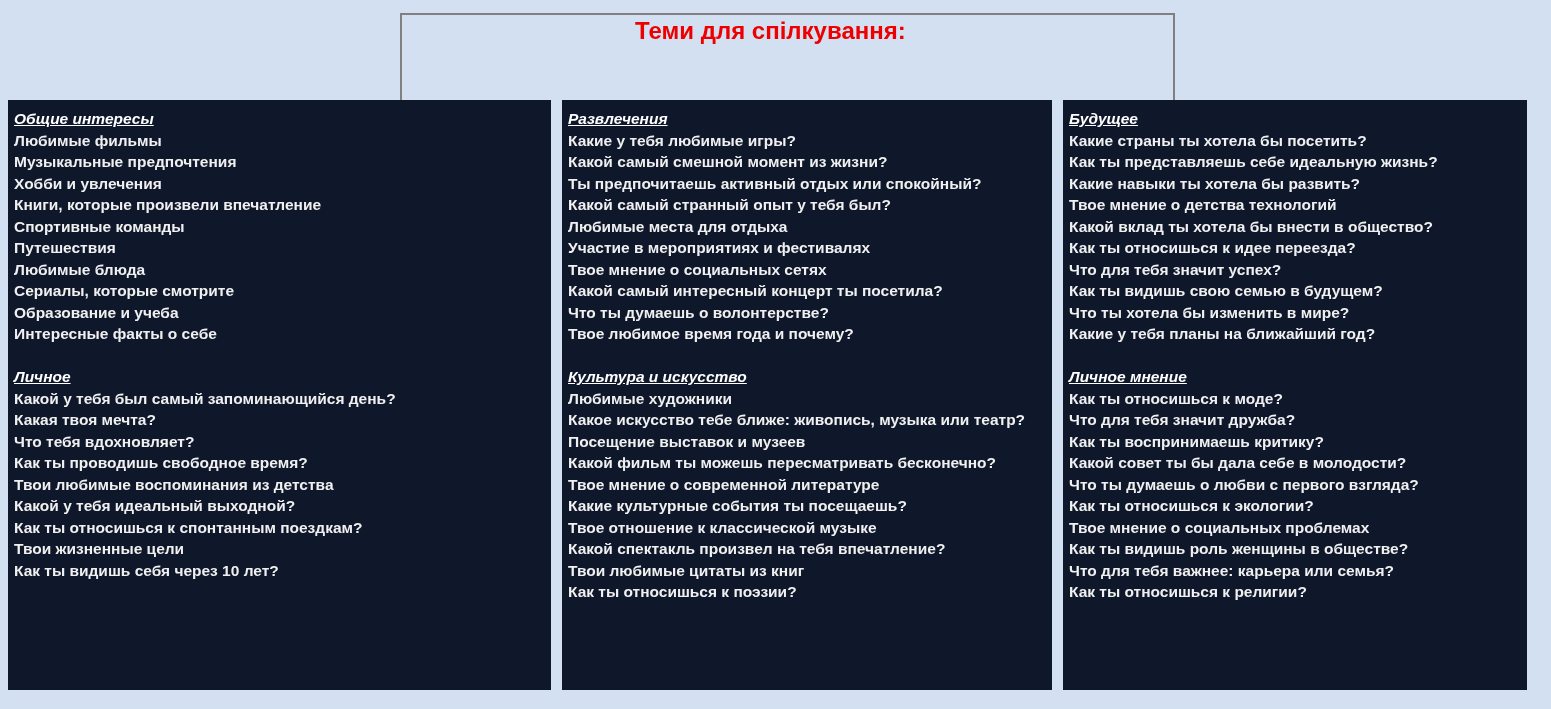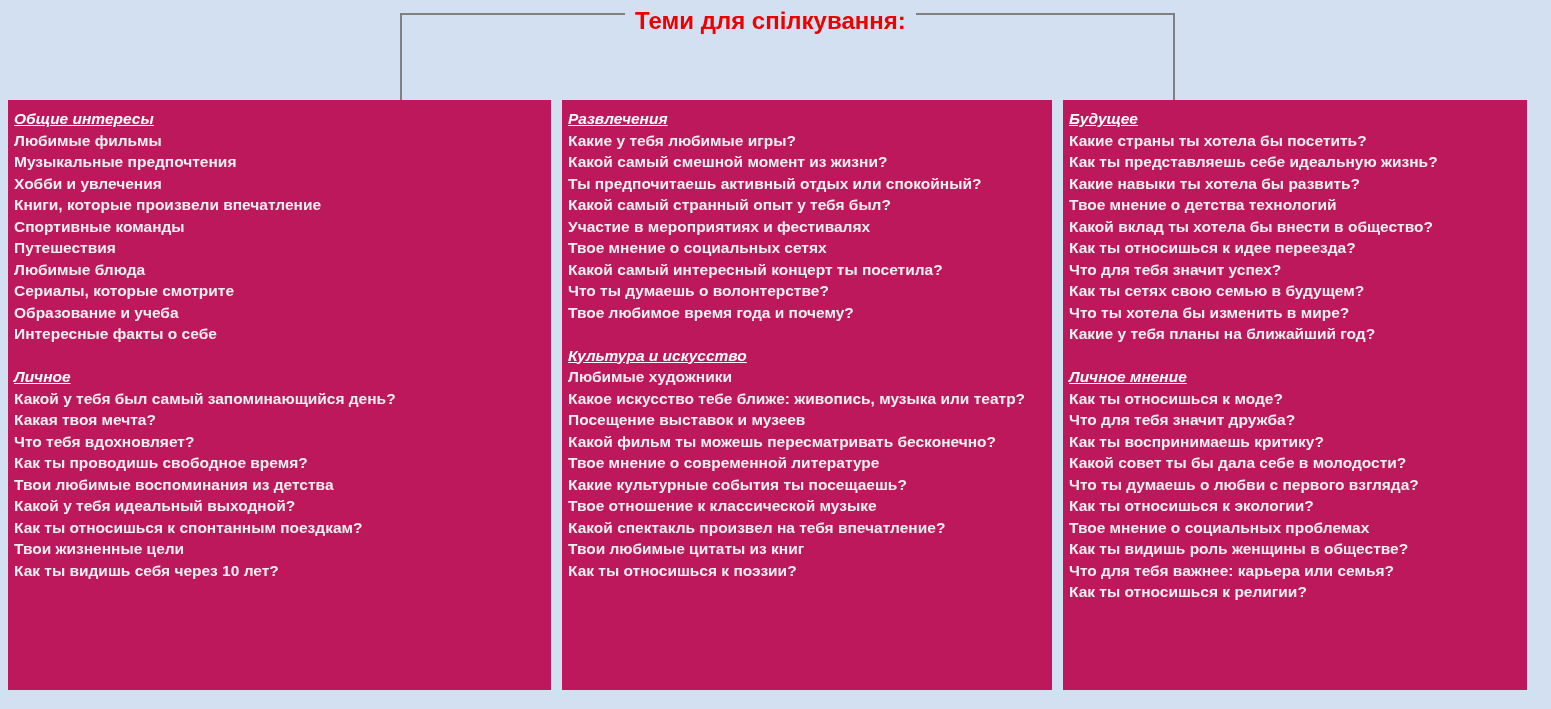--- a/index.html
+++ b/index.html
@@ -24,21 +24,21 @@
     width: 775px;
     height: 90px;
     border: 2px solid #808080;
     border-bottom: none;
     box-sizing: border-box;
     background: transparent;
   }
   .header-legend {
     position: absolute;
     left: 625px;
-    top: 6px;
+    top: 16px;
     padding: 0 10px;
     background: #d2e0f2;
     color: #ee0000;
     font-size: 24px;
     font-weight: bold;
     font-family: "Liberation Sans", sans-serif;
     line-height: 30px;
     white-space: nowrap;
     letter-spacing: 0px;
   }
@@ -48,21 +48,21 @@
     position: absolute;
     left: 8px;
     top: 100px;
     width: 1535px;
     height: 590px;
     display: flex;
     gap: 11px;
     align-items: stretch;
   }
   .column {
-    background: #be185d;
+    background: #0f172a;
     box-sizing: border-box;
     padding: 8px 6px 10px 6px;
     overflow: hidden;
   }
   .col-1 { width: 543px; }
   .col-2 { width: 490px; }
   .col-3 { width: 464px; }
 
   .section-title {
     color: #ffffff;
@@ -119,20 +119,21 @@
         <div class="item">Как ты видишь себя через 10 лет?</div>
       </div>
     </div>
   <div class="column col-2">
       <div class="section">
         <div class="section-title">Развлечения</div>
         <div class="item">Какие у тебя любимые игры?</div>
         <div class="item">Какой самый смешной момент из жизни?</div>
         <div class="item">Ты предпочитаешь активный отдых или спокойный?</div>
         <div class="item">Какой самый странный опыт у тебя был?</div>
+        <div class="item">Любимые места для отдыха</div>
         <div class="item">Участие в мероприятиях и фестивалях</div>
         <div class="item">Твое мнение о социальных сетях</div>
         <div class="item">Какой самый интересный концерт ты посетила?</div>
         <div class="item">Что ты думаешь о волонтерстве?</div>
         <div class="item">Твое любимое время года и почему?</div>
       </div>
       <div class="spacer"></div>
       <div class="section">
         <div class="section-title">Культура и искусство</div>
         <div class="item">Любимые художники</div>
@@ -150,21 +151,21 @@
   <div class="column col-3">
       <div class="section">
         <div class="section-title">Будущее</div>
         <div class="item">Какие страны ты хотела бы посетить?</div>
         <div class="item">Как ты представляешь себе идеальную жизнь?</div>
         <div class="item">Какие навыки ты хотела бы развить?</div>
         <div class="item">Твое мнение о детства технологий</div>
         <div class="item">Какой вклад ты хотела бы внести в общество?</div>
         <div class="item">Как ты относишься к идее переезда?</div>
         <div class="item">Что для тебя значит успех?</div>
-        <div class="item">Как ты сетях свою семью в будущем?</div>
+        <div class="item">Как ты видишь свою семью в будущем?</div>
         <div class="item">Что ты хотела бы изменить в мире?</div>
         <div class="item">Какие у тебя планы на ближайший год?</div>
       </div>
       <div class="spacer"></div>
       <div class="section">
         <div class="section-title">Личное мнение</div>
         <div class="item">Как ты относишься к моде?</div>
         <div class="item">Что для тебя значит дружба?</div>
         <div class="item">Как ты воспринимаешь критику?</div>
         <div class="item">Какой совет ты бы дала себе в молодости?</div>

